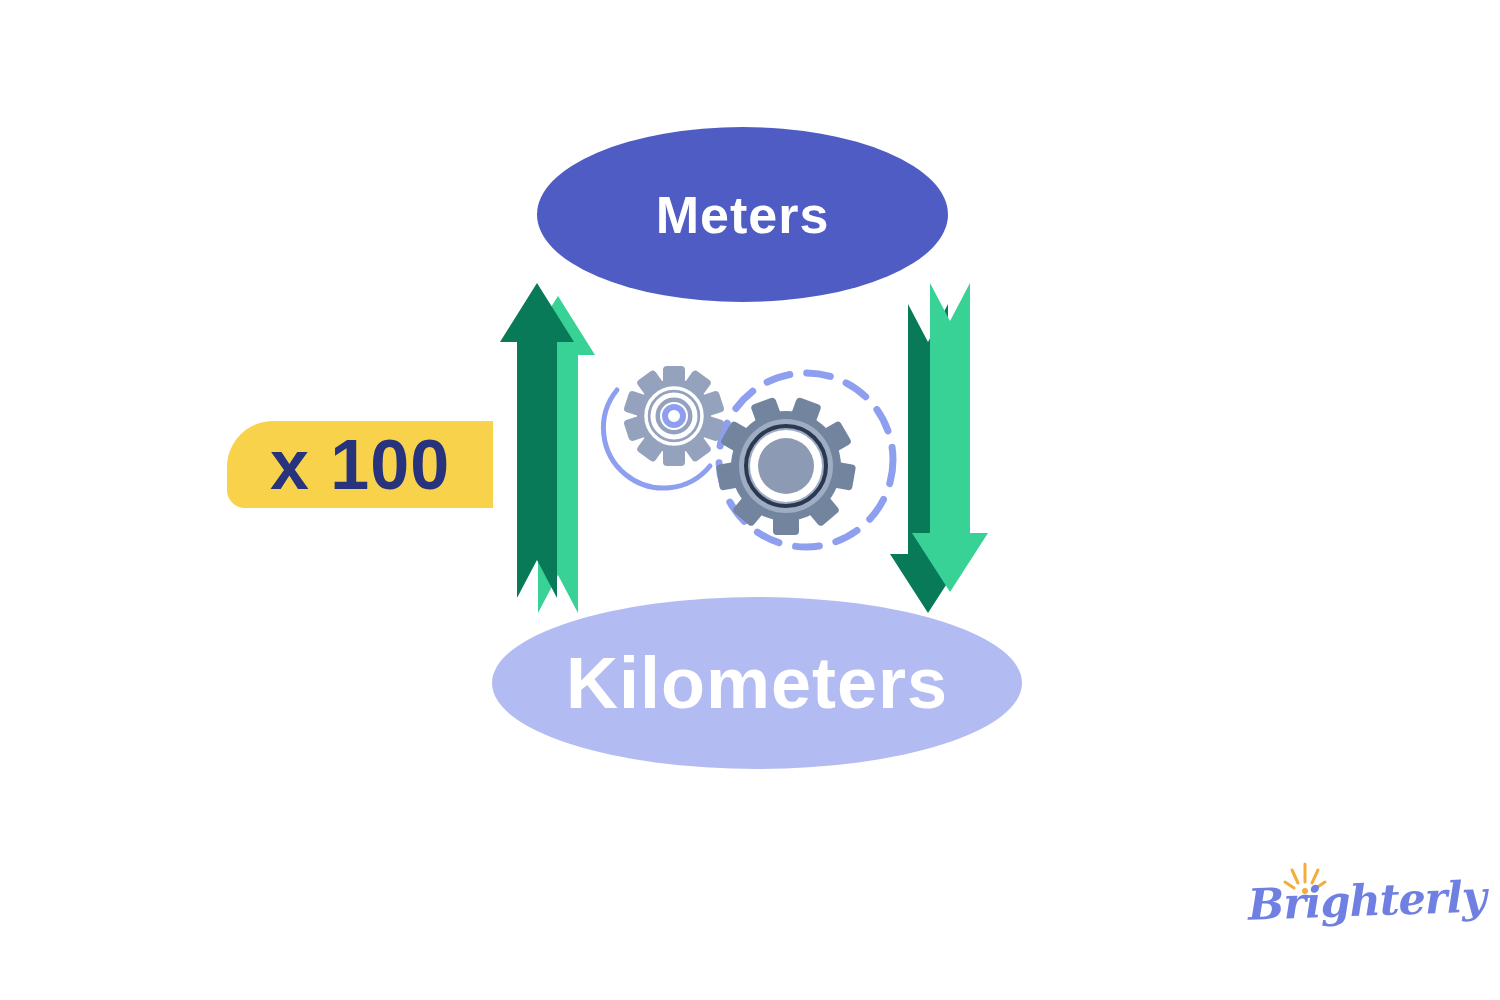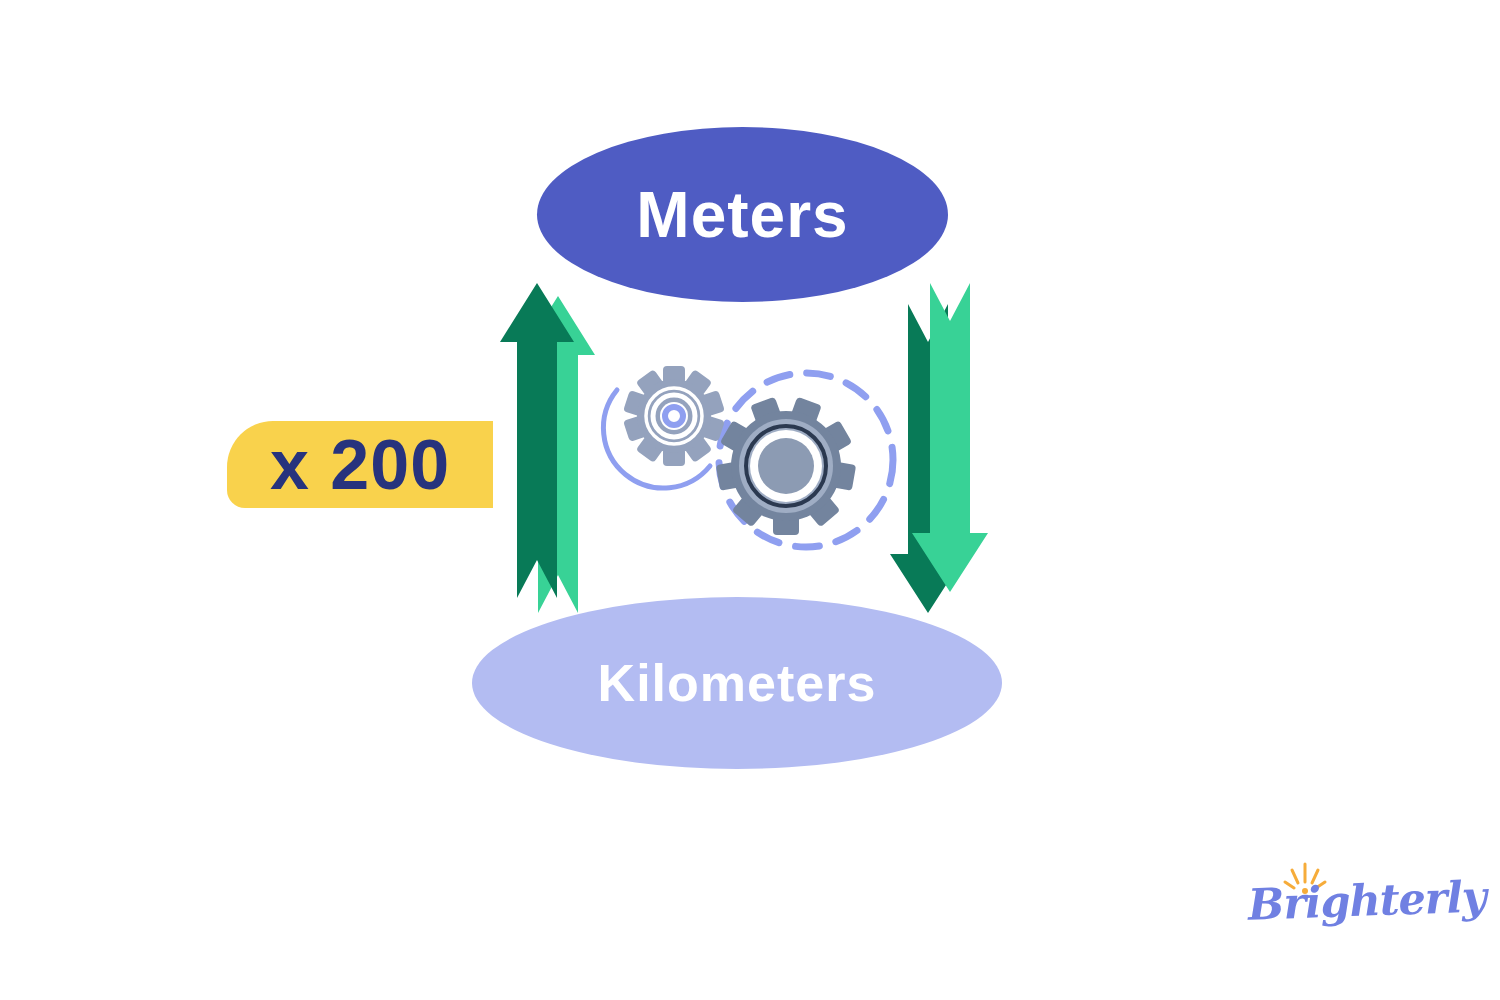--- a/index.html
+++ b/index.html
@@ -19,26 +19,26 @@
     justify-content: center;
     border-radius: 50%;
     color: #ffffff;
     font-weight: bold;
     z-index: 1;
     letter-spacing: 1px;
   }
   .node-top {
     left: 537px; top: 127px; width: 411px; height: 175px;
     background: #4f5cc3;
-    font-size: 64px;
+    font-size: 52px;
   }
   .node-bottom {
-    left: 472px; top: 597px; width: 530px; height: 172px;
+    left: 492px; top: 597px; width: 530px; height: 172px;
     background: #b3bcf2;
-    font-size: 52px;
+    font-size: 72px;
   }
   .badge {
     position: absolute;
     top: 421px;
     height: 87px;
     background: #f9d24c;
     color: #27337d;
     font-weight: bold;
     font-size: 70px;
     display: flex;
@@ -82,21 +82,21 @@
 
   <div class="node node-top">
     <span>Meters</span>
   </div>
 
   <div class="node node-bottom">
     <span>Kilometers</span>
   </div>
 
   <div class="badge badge-left">
-    <span>x 200</span>
+    <span>x 100</span>
   </div>
 
 
   <svg class="art" width="1500" height="1000" viewBox="0 0 1500 1000">
 
     <g>
       <polygon fill="#38d296" points="558,296 521,355 538,355 538,613 558,575 578,613 578,355 595,355"></polygon>
       <polygon fill="#087a57" points="537,283 500,342 517,342 517,598 537,560 557,598 557,342 574,342"></polygon>
     </g>
 

